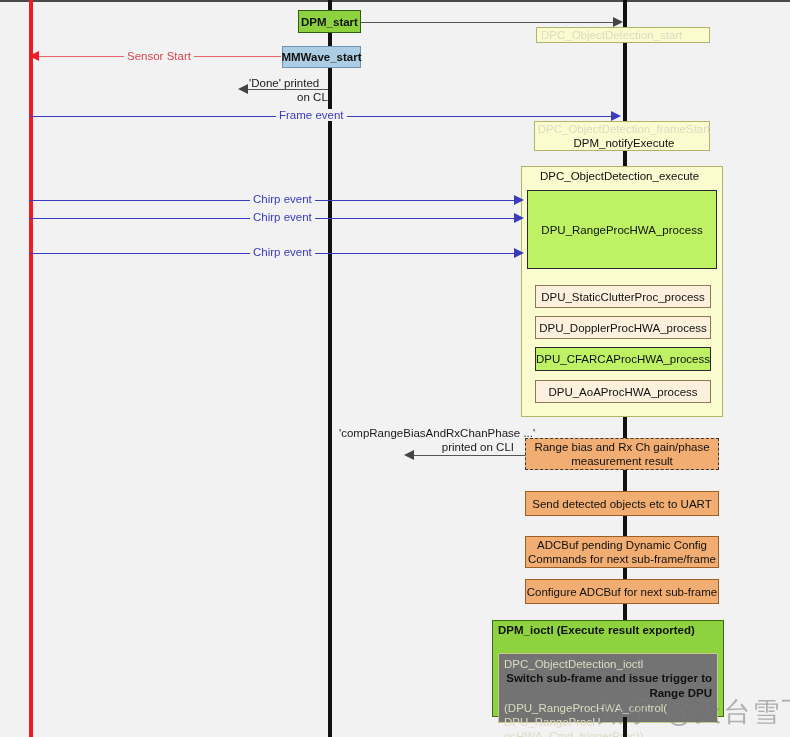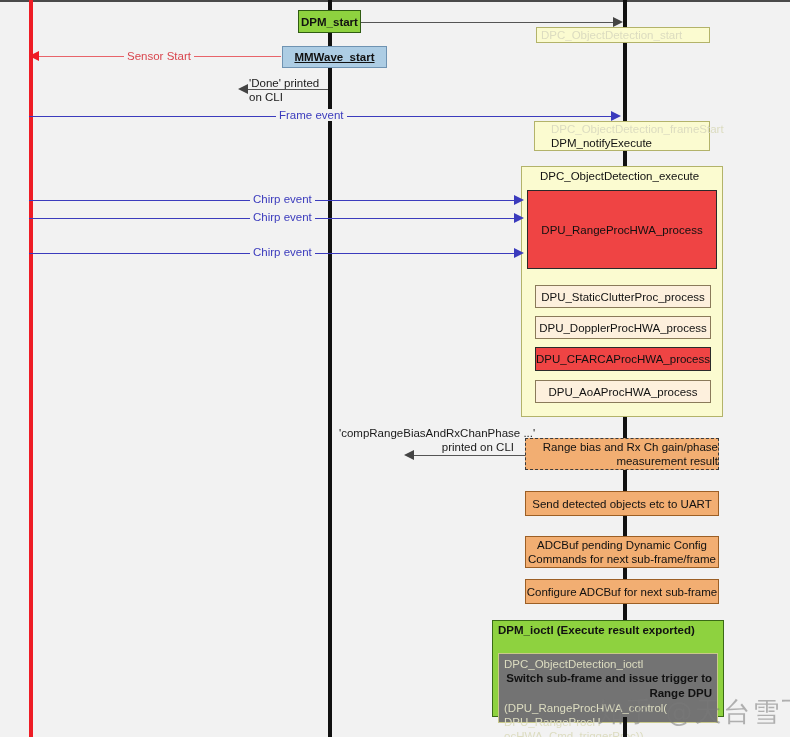--- a/index.html
+++ b/index.html
@@ -86,21 +86,21 @@
   .box.blue {
     background: #adcde4;
     border: 1px solid #6f93b2;
     font-weight: bold;
   }
   .box.yellow-pale {
     background: #fbfbd0;
     border: 1px solid #b3b36a;
   }
   .box.cream {
-    background: #ef4444;
+    background: #bef264;
     border: 1px solid #2a2a2a;
   }
   .box.cream-thin {
     background: #fdf0dd;
     border: 1px solid #8a7a5a;
   }
   .box.orange {
     background: #f2ae72;
     border: 1px solid #9c5f25;
   }
@@ -194,34 +194,34 @@
   </div>
 
   <div class="box yellow-pale" style="left:536px; top:27px; width:174px; height:16px; justify-content:flex-start; padding-left:4px;">
     <span class="faded">DPC_ObjectDetection_start</span>
   </div>
 
   <div class="msg red" style="left:33px; top:56px; width:248px;"></div>
   <div class="arrowhead left red" style="left:29px; top:51px;"></div>
   <div class="msg-label red" style="left:124px; top:50px;">Sensor Start</div>
 
-  <div class="box blue" style="left:282px; top:46px; width:105px; height:22px;text-decoration:underline;">
+  <div class="box blue" style="left:282px; top:46px; width:79px; height:22px;">
     <span>MMWave_start</span>
   </div>
 
   <div class="msg gray" style="left:246px; top:89px; width:82px;"></div>
   <div class="arrowhead left gray" style="left:238px; top:84px;"></div>
   <div class="note-text" style="left:249px; top:76px; text-align:left; width:82px;">'Done' printed</div>
-  <div class="note-text" style="left:249px; top:90px; text-align:left; width:82px;">on CLI</div>
+  <div class="note-text" style="left:249px; top:90px; text-align:right; width:82px;">on CLI</div>
 
   <div class="msg blue" style="left:29px; top:116px; width:586px;"></div>
   <div class="arrowhead right blue" style="left:611px; top:111px;"></div>
   <div class="msg-label blue" style="left:276px; top:109px;">Frame event</div>
 
-  <div class="box yellow-pale" style="left:534px; top:121px; width:176px; height:30px; flex-direction:column; align-items:flex-start; justify-content:center; padding-left:16px;">
+  <div class="box yellow-pale" style="left:534px; top:121px; width:176px; height:30px; flex-direction:column; align-items:center; justify-content:center; padding-left:4px;">
     <span class="faded">DPC_ObjectDetection_frameStart</span>
     <span>DPM_notifyExecute</span>
   </div>
 
   <div class="box activation" style="left:521px; top:166px; width:202px; height:251px; display:block;"></div>
   <div class="frag-title" style="left:540px; top:170px;">DPC_ObjectDetection_execute</div>
 
   <div class="msg blue" style="left:29px; top:200px; width:489px;"></div>
   <div class="arrowhead right blue" style="left:514px; top:195px;"></div>
   <div class="msg-label blue" style="left:250px; top:193px;">Chirp event</div>
@@ -253,21 +253,21 @@
   <div class="box cream" style="left:535px; top:347px; width:176px; height:24px;">
     <span>DPU_CFARCAProcHWA_process</span>
   </div>
 
   <div class="note-text" style="left:339px; top:426px;">'compRangeBiasAndRxChanPhase ...'</div>
   <div class="note-text" style="left:339px; top:440px; width:175px; text-align:right;">printed on CLI</div>
 
   <div class="msg gray" style="left:412px; top:455px; width:113px;"></div>
   <div class="arrowhead left gray" style="left:404px; top:450px;"></div>
 
-  <div class="box orange-dashed" style="left:525px; top:438px; width:194px; height:32px; flex-direction:column;align-items:flex-end;">
+  <div class="box orange-dashed" style="left:525px; top:438px; width:194px; height:32px; flex-direction:column;">
     <span>Range bias and Rx Ch  gain/phase</span>
     <span>measurement result</span>
   </div>
 
   <div class="box orange" style="left:525px; top:491px; width:194px; height:25px;">
     <span>Send detected objects etc to UART</span>
   </div>
 
   <div class="box orange" style="left:525px; top:536px; width:194px; height:32px; flex-direction:column;">
     <span>ADCBuf pending Dynamic Config</span>

